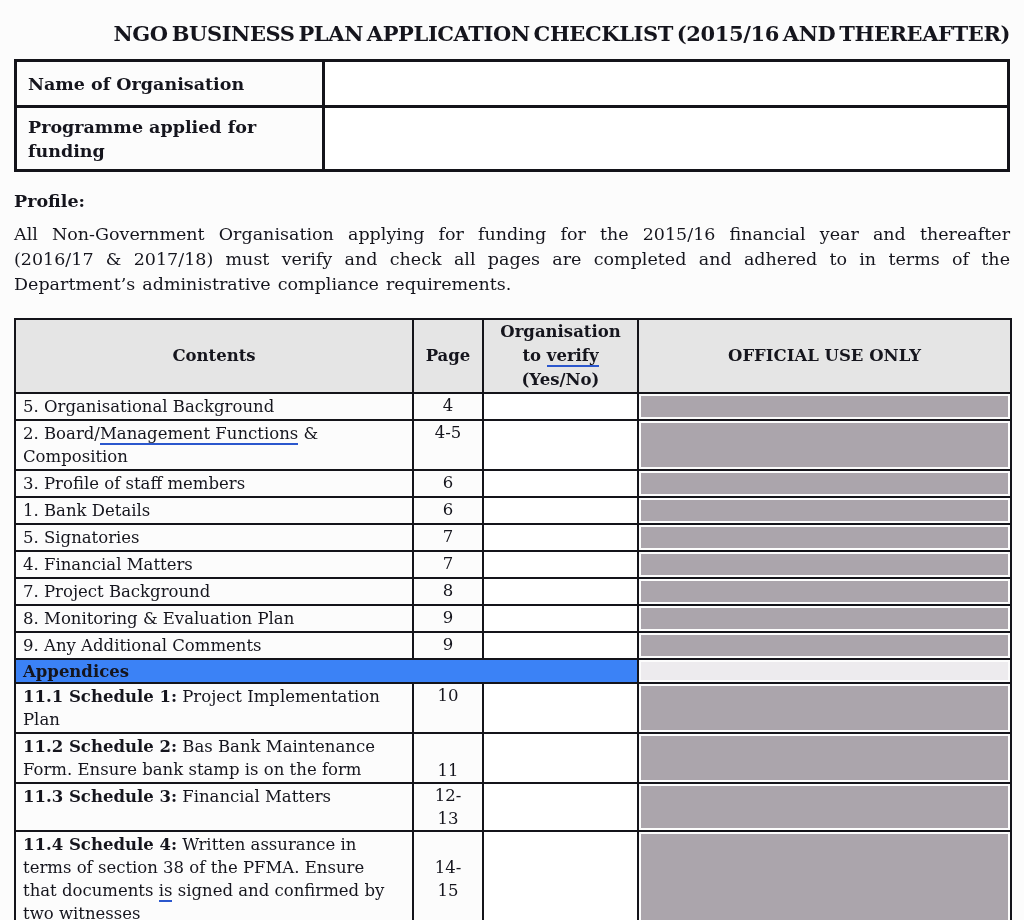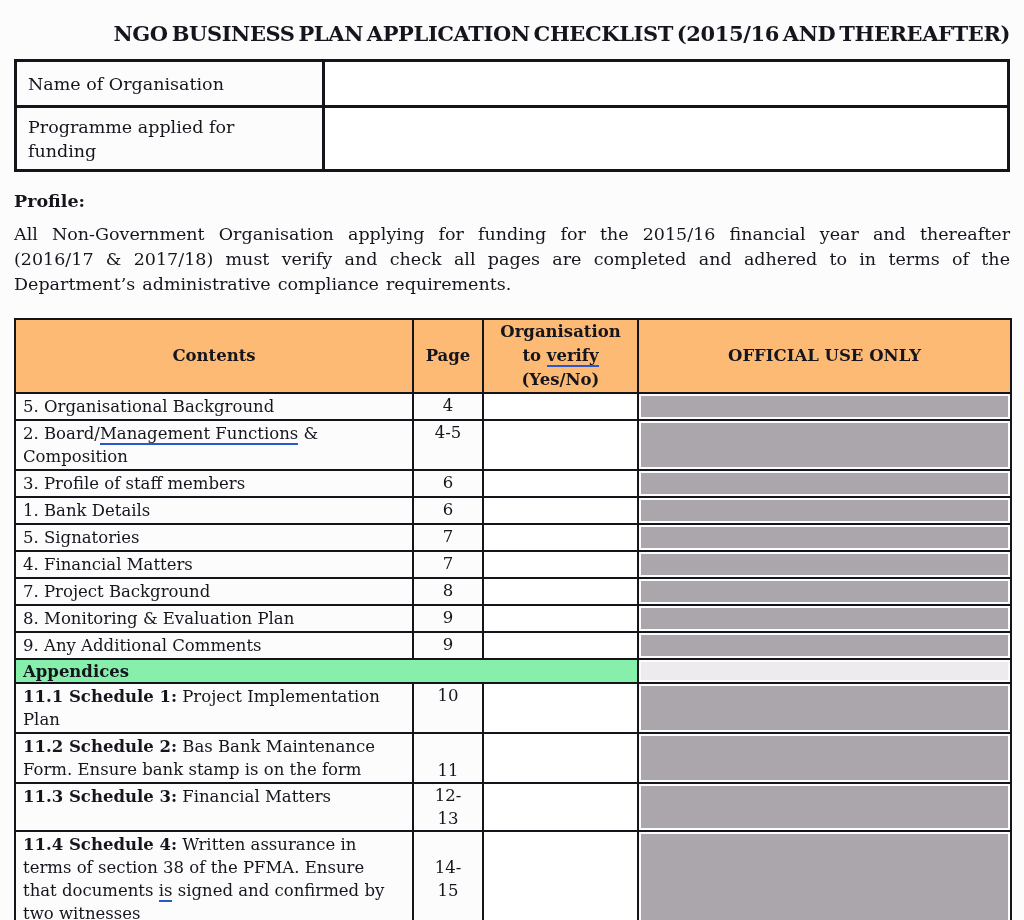--- a/index.html
+++ b/index.html
@@ -17,56 +17,56 @@
   }
 
   table { border-collapse:collapse; width:996px; table-layout:fixed; }
 
   
   .org-table { margin-top:13px; border:3px solid #14141a; }
   .org-table td { border:3px solid #14141a; vertical-align:middle; }
   .org-table tr.r1 { height:46px; }
   .org-table tr.r2 { height:64px; }
   .org-label {
-    width:308px; font-weight:normal; font-size:17.5px;
+    width:308px; font-weight:bold; font-size:17.5px;
     padding:3px 11px; white-space:pre-line; line-height:24px;
   }
   .org-value { background:#fff; }
 
   
   .comment-h { font-weight:bold; font-size:17.5px; margin:19px 0 0 0; }
   .comment-p {
     font-size:17.5px; line-height:25px; margin:11px 0 0 0;
     text-align:justify; word-spacing:1.5px;
   }
 
   
   .main { margin-top:21px; border:2.5px solid #14141a; }
   .main th, .main td { border:2px solid #14141a; padding:0; }
   .main thead tr { height:73px; }
   .main th {
-    background:#fdba74; font-size:16.5px; font-weight:bold;
+    background:#e5e5e5; font-size:16.5px; font-weight:bold;
     text-align:center; vertical-align:middle; white-space:pre-line; line-height:24px;
   }
   .c-contents {
     padding:1px 7px !important; font-size:16.5px; line-height:23px;
     white-space:pre-line; vertical-align:top; text-align:left;
   }
   .c-page {
     text-align:center; font-size:16.5px; line-height:23px;
     vertical-align:top; white-space:pre-line;
   }
   .c-page.v-bottom { vertical-align:bottom; }
   .c-page.v-mid { vertical-align:middle; }
   .c-verify { background:#fff; }
   .c-official {
     background-color:#aba5ac; background-clip:content-box; padding:2px !important;
   }
   .appendices-cell {
-    background:#86efac; font-weight:bold; font-size:16.5px;
+    background:#3b82f6; font-weight:bold; font-size:16.5px;
     padding:1px 7px !important; vertical-align:middle; text-align:left;
   }
   .app-right { background-color:#edebee; background-clip:content-box; padding:2px !important; }
 
   
   .pt-u { border-bottom:2.5px solid #2b57cd; }
   .pt-b { font-weight:bold;text-align:right; }
 </style>
 </head>
 <body>

